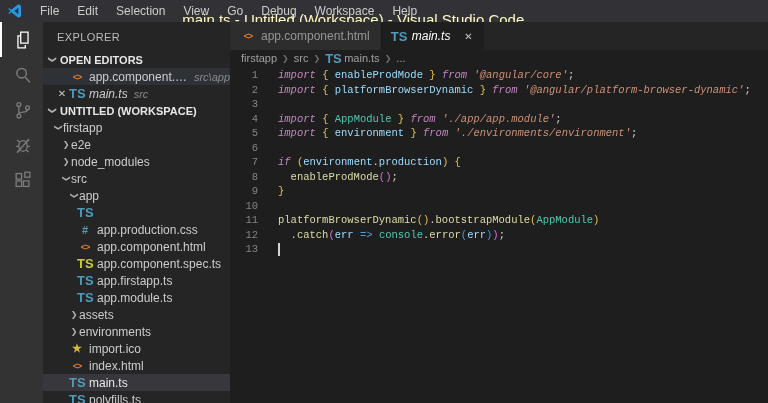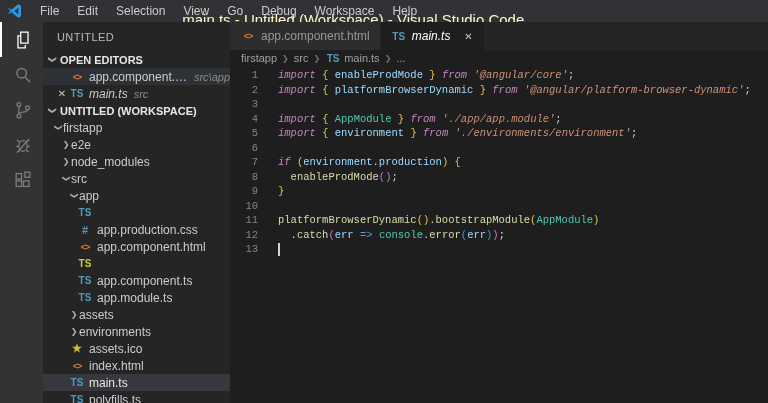--- a/index.html
+++ b/index.html
@@ -39,21 +39,21 @@
     transform:none; text-align:center; flex:0 0 auto; }
   .chev.open { transform:rotate(90deg); }
   .row { height:17px; display:flex; align-items:center; white-space:nowrap; cursor:pointer; }
   .row.hl { background:#2e3136; }
   .row.sel { background:#37373d; }
   .row .label { color:#cccccc; overflow:hidden; text-overflow:ellipsis; }
   .row.sel .label { color:#e8e8e8; }
   .row .desc { color:#8a8a8a; font-size:11px; margin-left:6px;font-style:italic; }
   .closex { width:14px; text-align:center; color:#c5c5c5; font-size:10px; flex:0 0 auto; }
   .ficon { width:16px; flex:0 0 auto; text-align:center; font-weight:bold;
-    font-size:10px; margin-right:4px; font-family:"Liberation Sans",sans-serif; }
+    font-size:13px; margin-right:4px; font-family:"Liberation Sans",sans-serif; }
   .fi-ts { color:#519aba; }
   .fi-ts-spec { color:#cbcb41; }
   .fi-css { color:#519aba; font-size:11px; }
   .fi-html { color:#e37933; font-size:9px; letter-spacing:-1px; }
   .fi-star { color:#d5b83c; font-size:11px; }
   .italic { font-style:italic; }
 
   
   .editor { flex:1 1 auto; display:flex; flex-direction:column; background:#1e1e1e; min-width:0; }
   .tabbar { height:28px; background:#252526; display:flex; flex:0 0 auto; }
@@ -140,21 +140,21 @@
         <svg viewBox="0 0 24 24" fill="none" stroke="currentColor" stroke-width="1.4">
           <rect x="4.5" y="5" width="6" height="6"></rect>
             <rect x="4.5" y="13" width="6" height="6"></rect>
           <rect x="12.5" y="13" width="6" height="6"></rect>
             <rect x="14" y="3.5" width="5.5" height="5.5"></rect>
         </svg>
       </div>
     </div>
 
     <div class="sidebar">
-      <div class="sb-title">UNTITLED</div>
+      <div class="sb-title">EXPLORER</div>
 
       <div class="sec-header">
         <span class="chev open">❯</span>
         <span>OPEN EDITORS</span>
       </div>
       <div id="open-editors">
           <div class="row hl" style="padding-left: 12px;">
             <span class="closex"></span>
             <span class="ficon fi-html">&lt;&gt;</span>
             <span class="label">app.component.html</span>
@@ -199,40 +199,41 @@
           <div class="row" style="padding-left: 34px;">
             <span class="ficon fi-css">#</span>
             <span class="label">app.production.css</span>
           </div>
           <div class="row" style="padding-left: 34px;">
             <span class="ficon fi-html">&lt;&gt;</span>
             <span class="label">app.component.html</span>
           </div>
           <div class="row" style="padding-left: 34px;">
             <span class="ficon fi-ts-spec">TS</span>
-          </div>
-          <div class="row" style="padding-left: 34px;">
-            <span class="ficon fi-ts">TS</span>
-            <span class="label">app.component.ts</span>
+            <span class="label">app.component.spec.ts</span>
+          </div>
+          <div class="row" style="padding-left: 34px;">
+            <span class="ficon fi-ts">TS</span>
+            <span class="label">app.firstapp.ts</span>
           </div>
           <div class="row" style="padding-left: 34px;">
             <span class="ficon fi-ts">TS</span>
             <span class="label">app.module.ts</span>
           </div>
           <div class="row" style="padding-left: 26px;">
             <span class="chev">❯</span>
             <span class="label">assets</span>
           </div>
           <div class="row" style="padding-left: 26px;">
             <span class="chev">❯</span>
             <span class="label">environments</span>
           </div>
           <div class="row" style="padding-left: 26px;">
             <span class="ficon fi-star">★</span>
-            <span class="label">assets.ico</span>
+            <span class="label">import.ico</span>
           </div>
           <div class="row" style="padding-left: 26px;">
             <span class="ficon fi-html">&lt;&gt;</span>
             <span class="label">index.html</span>
           </div>
           <div class="row sel" style="padding-left: 26px;">
             <span class="ficon fi-ts">TS</span>
             <span class="label">main.ts</span>
           </div>
           <div class="row" style="padding-left: 26px;">

